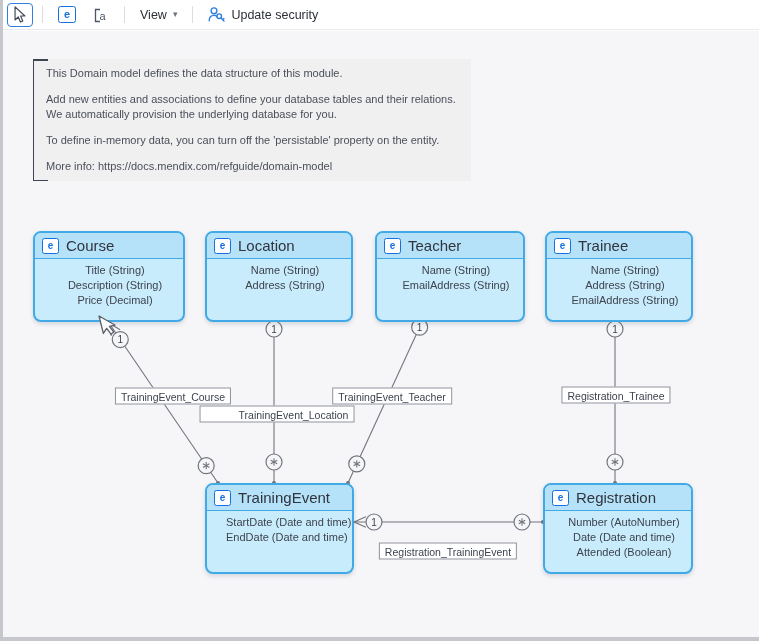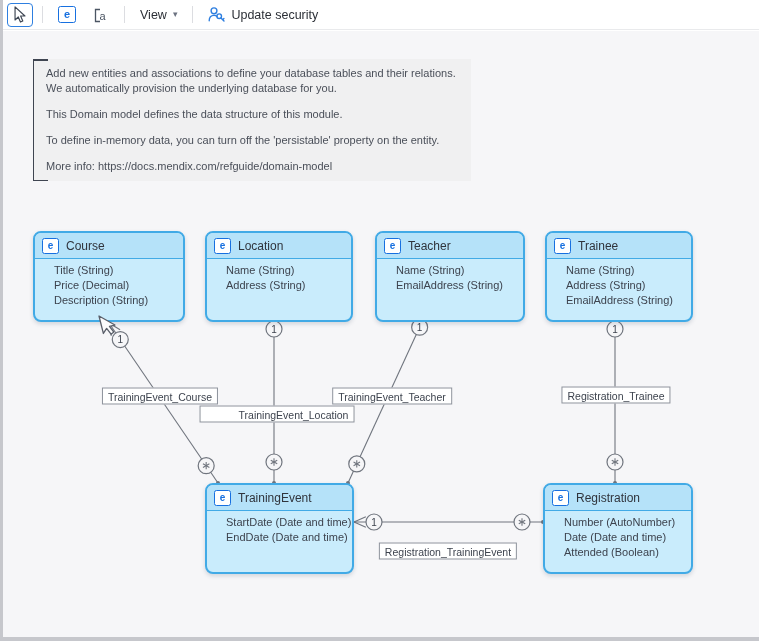--- a/index.html
+++ b/index.html
@@ -33,23 +33,23 @@
               height:1.5px;background:#3f4551;}
   .annotation::before{top:0;} .annotation::after{bottom:0;}
   .ann-text{padding:7px 8px 0 12px;font-size:11px;line-height:15px;color:#4a4f59;}
   .ann-text p{margin:0 0 11px 0;}
 
   
   .entity{position:absolute;border:2px solid #41aae6;border-radius:8px;background:#c9ecfc;
           box-sizing:border-box;box-shadow:0 2px 4px rgba(40,60,90,.18);}
   .entity-header{display:flex;align-items:center;gap:7px;background:#b5e2f9;
           border-bottom:1.5px solid #41aae6;border-radius:6px 6px 0 0;padding:4px 7px;height:17px;}
-  .etitle{font-size:12px;color:#30343c;white-space:nowrap;text-align:center;}
+  .etitle{font-size:15px;color:#30343c;white-space:nowrap;text-align:center;}
   .entity-body{padding:4px 7px 5px 19px;min-height:52px;border-radius:0 0 6px 6px;
-          font-size:11px;line-height:15px;color:#3d434e;}
+          font-size:11px;line-height:15px;color:#3d434e;text-align:center;}
   .attr{white-space:nowrap;}
 
   
   .assoc-label{position:absolute;transform:translate(-50%,-50%);background:#fff;
           border:1px solid #8d929b;padding:1.5px 5px;font-size:10.5px;color:#3d434e;
           white-space:nowrap;}
 
   
   .edge-left{position:absolute;left:0;top:0;width:3px;height:641px;background:#c6c7cc;z-index:40;}
   .edge-bottom{position:absolute;left:0;top:637px;width:759px;height:4px;background:#c6c7cc;z-index:40;}
@@ -153,41 +153,41 @@
           <text x="374" y="494.5" text-anchor="middle" font-size="10" fill="#3d434e" font-family="Liberation Sans, sans-serif">1</text>
           <circle cx="522" cy="491" r="8" fill="#f6f6f8" stroke="#70757e" stroke-width="1.2"></circle>
           <line x1="522" y1="487.3" x2="522" y2="494.7" stroke="#70757e" stroke-width="1.1"></line>
           <line x1="518.7957060059975" y1="489.15" x2="525.2042939940025" y2="492.85" stroke="#70757e" stroke-width="1.1"></line>
           <line x1="525.2042939940025" y1="489.15" x2="518.7957060059975" y2="492.85" stroke="#70757e" stroke-width="1.1"></line>
         </g>
       </svg>
 
     <div class="annotation">
       <div class="ann-text" id="ann-text">
+          <p>This Domain model defines the data structure of this module.</p>
           <p>Add new entities and associations to define your database tables and their relations.<br>We automatically provision the underlying database for you.</p>
-          <p>This Domain model defines the data structure of this module.</p>
           <p>To define in-memory data, you can turn off the 'persistable' property on the entity.</p>
           <p>More info: https://docs.mendix.com/refguide/domain-model</p>
         </div>
     </div>
 
     <svg class="mouse-cursor" style="left:96px;top:283px;" width="24" height="28" viewBox="0 0 24 28">
       <g transform="rotate(-14 3 2)">
         <path d="M3,2 L3,20 L7.4,15.9 L10.3,22.6 L13.5,21.1 L10.6,14.6 L16.3,14.6 Z" fill="#fbfbfc" stroke="#5a5f6a" stroke-width="1.3" stroke-linejoin="round"></path>
       </g>
     </svg>
   <div class="entity" style="left: 33px; top: 200px; width: 152px;">
         <div class="entity-header">
           <span class="ebadge">e</span>
           <span class="etitle">Course</span>
         </div>
         <div class="entity-body">
           <div class="attr">Title (String)</div>
+          <div class="attr">Description (String)</div>
           <div class="attr">Price (Decimal)</div>
-          <div class="attr">Description (String)</div>
         </div>
       </div>
       <div class="entity" style="left: 205px; top: 200px; width: 148px;">
         <div class="entity-header">
           <span class="ebadge">e</span>
           <span class="etitle">Location</span>
         </div>
         <div class="entity-body">
           <div class="attr">Name (String)</div>
           <div class="attr">Address (String)</div>
@@ -228,21 +228,21 @@
         <div class="entity-header">
           <span class="ebadge">e</span>
           <span class="etitle">Registration</span>
         </div>
         <div class="entity-body">
           <div class="attr">Number (AutoNumber)</div>
           <div class="attr">Date (Date and time)</div>
           <div class="attr">Attended (Boolean)</div>
         </div>
       </div>
-      <div class="assoc-label" style="left: 160px; top: 365px;">TrainingEvent_Course</div>
+      <div class="assoc-label" style="left: 173px; top: 365px;">TrainingEvent_Course</div>
       <div class="assoc-label" style="left: 277px; top: 383px; padding-left: 38px;">TrainingEvent_Location</div>
       <div class="assoc-label" style="left: 392px; top: 365px;">TrainingEvent_Teacher</div>
       <div class="assoc-label" style="left: 616px; top: 364px;">Registration_Trainee</div>
       <div class="assoc-label" style="left: 448px; top: 520px;">Registration_TrainingEvent</div>
     </div>
 
   <div class="edge-left"></div>
   <div class="edge-bottom"></div>
 </div>
 

